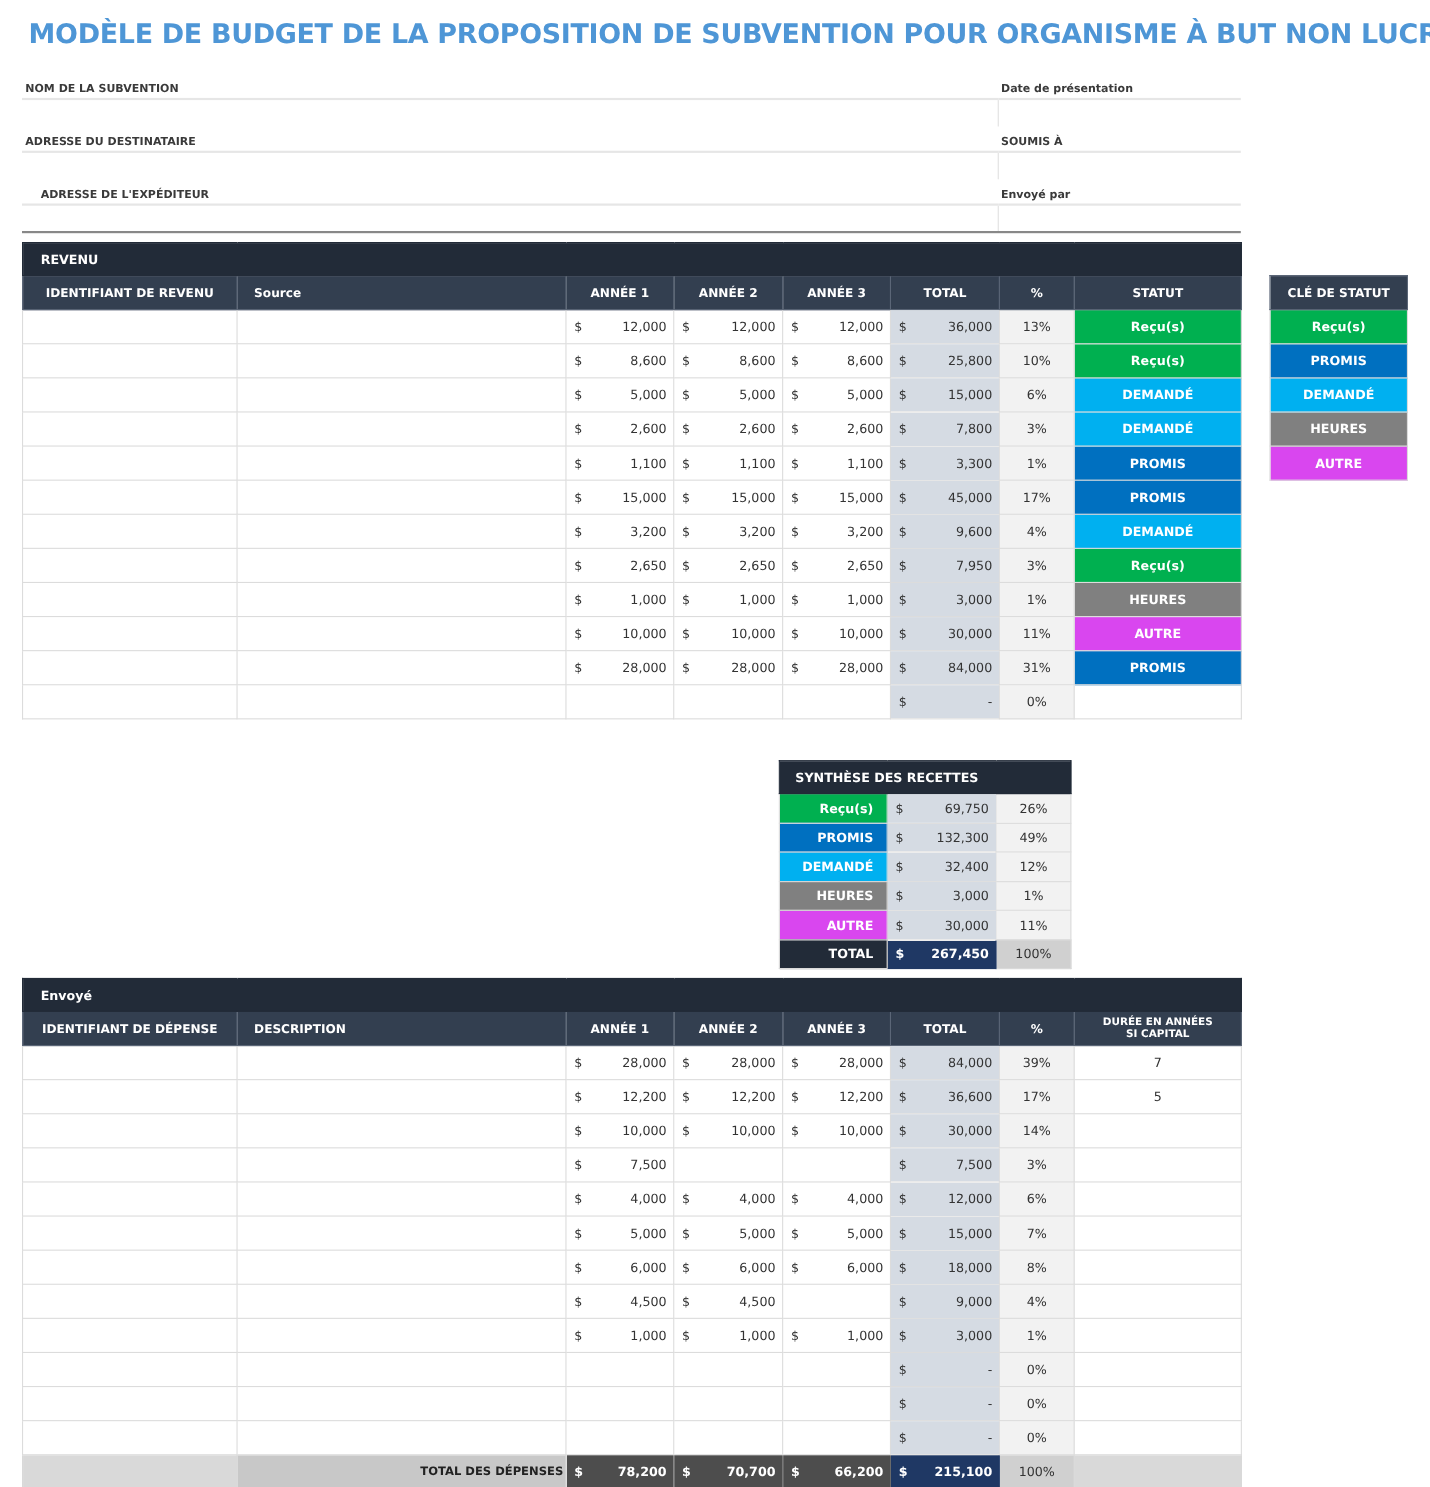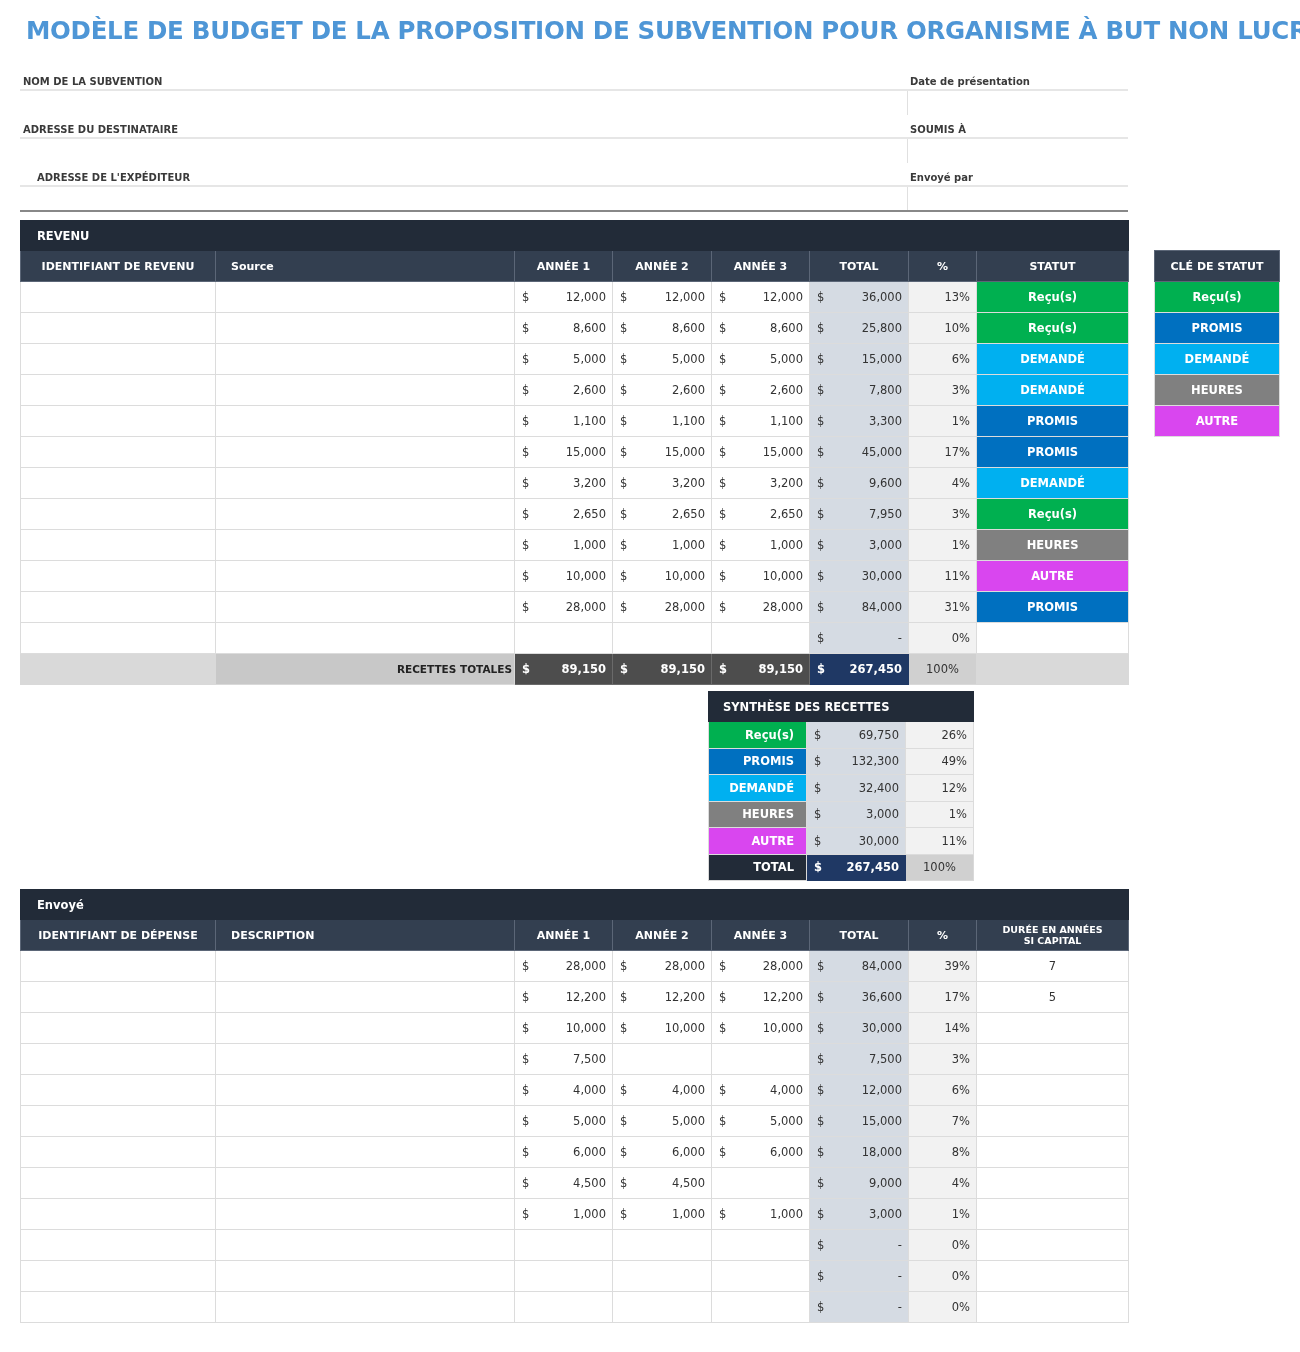--- a/index.html
+++ b/index.html
@@ -12,21 +12,21 @@
   table { border-collapse: collapse; position: absolute; table-layout: fixed; }
   td, th { font-size: 11.5px; height: 31px; border: 1px solid #dcdcdc; padding: 0 6px; white-space: nowrap; }
   .sect-head { background: #222b38; color: #fff; font-weight: bold; font-size: 11.5px; text-align: left; padding-left: 16px; height: 30px; border: 1px solid #222b38; }
   .col-head { background: #333f50; color: #fff; font-weight: bold; font-size: 11px; text-align: center; border: 1px solid #5b6677; height: 31px; }
   .col-head.left { text-align: left; padding-left: 15px; }
   .col-head.small { font-size: 9.5px; line-height: 11px; }
   .money { position: relative; }
   .money .cur { position: absolute; left: 7px; }
   .money .val { display: block; text-align: right; }
   .total-col { background: #d5dbe3; }
-  .pct-col { background: #f2f2f2; text-align: right; }
+  .pct-col { background: #f2f2f2; text-align: center; }
   .status { color: #fff; font-weight: bold; text-align: center; }
   .st-recu { background: #00b050; }
   .st-promis { background: #0070c0; }
   .st-demande { background: #00b0f0; margin-top: 36px; }
   .st-heures { background: #808080; }
   .st-autre { background: #d946ef; }
   .sum-row td { background: #d9d9d9; border: 1px solid #d9d9d9; }
   .sum-row td.label-cell { background: #c8c8c8; text-align: right; font-weight: bold; font-size: 10.5px; color: #222; padding-right: 2px; }
   .sum-row td.dark { background: #4d4d4d; color: #fff; font-weight: bold; border: 1px solid #6a6a6a; }
   .sum-row td.navy { background: #1f3864; color: #fff; font-weight: bold; border: 1px solid #1f3864; }
@@ -344,42 +344,20 @@
         <td class="money ">
           <span class="val"></span>
         </td>
     <td class="money total-col">
           <span class="cur">$</span>
           <span class="val">-</span>
         </td>
     <td class="pct-col">0%</td>
     <td class="status "></td>
   </tr>
-      <tr class="sum-row">
-  <td class="blank"></td>
-  <td class="label-cell">RECETTES TOTALES</td>
-  <td class="money dark">
-          <span class="cur">$</span>
-          <span class="val">89,150</span>
-        </td>
-        <td class="money dark">
-          <span class="cur">$</span>
-          <span class="val">89,150</span>
-        </td>
-        <td class="money dark">
-          <span class="cur">$</span>
-          <span class="val">89,150</span>
-        </td>
-  <td class="money navy">
-          <span class="cur">$</span>
-          <span class="val">267,450</span>
-        </td>
-  <td class="pctsum">100%</td>
-  <td class="blank"></td>
-</tr>
     </tbody>
 </table>
 
 <table class="key-table" style="left:1154px;top:250px;width:126px;">
   <thead>
       <tr>
         <th class="col-head">CLÉ DE STATUT</th>
       </tr>
     </thead>
   <tbody id="key-body">
@@ -736,15 +714,37 @@
         <td class="money ">
           <span class="val"></span>
         </td>
     <td class="money total-col">
           <span class="cur">$</span>
           <span class="val">-</span>
         </td>
     <td class="pct-col">0%</td>
     <td class="cap"></td>
   </tr>
+      <tr class="sum-row">
+  <td class="blank"></td>
+  <td class="label-cell">TOTAL DES DÉPENSES</td>
+  <td class="money dark">
+          <span class="cur">$</span>
+          <span class="val">78,200</span>
+        </td>
+        <td class="money dark">
+          <span class="cur">$</span>
+          <span class="val">70,700</span>
+        </td>
+        <td class="money dark">
+          <span class="cur">$</span>
+          <span class="val">66,200</span>
+        </td>
+  <td class="money navy">
+          <span class="cur">$</span>
+          <span class="val">215,100</span>
+        </td>
+  <td class="pctsum">100%</td>
+  <td class="blank"></td>
+</tr>
 
 </tbody>
 </table>
 
 </body></html>

